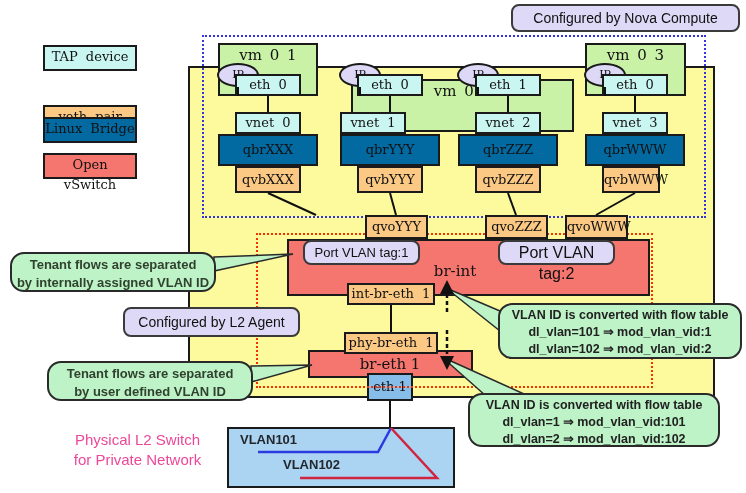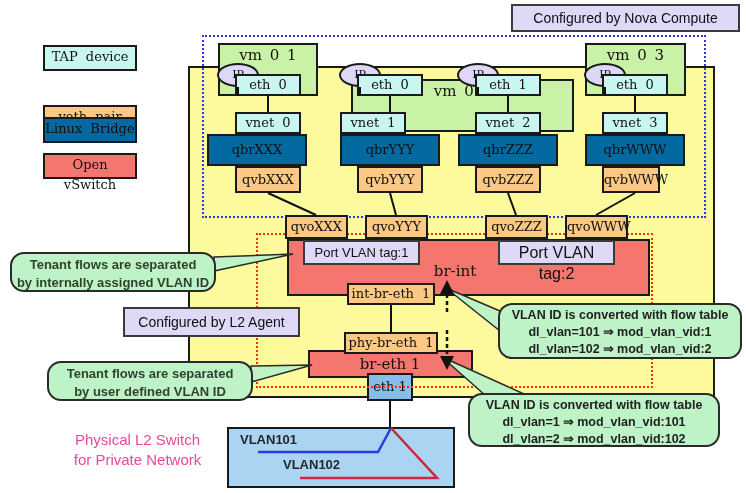--- a/index.html
+++ b/index.html
@@ -5,21 +5,21 @@
   html,body{margin:0;padding:0;background:#fff;}
   #stage{position:relative;width:746px;height:493px;background:#ffffff;overflow:hidden;
          font-family:"DejaVu Serif",serif;color:#111;}
   .abs{position:absolute;box-sizing:border-box;}
   .box{border:2px solid #1a1a1a;text-align:center;}
   .serif13{font-size:13px;line-height:20px;word-spacing:4px;}
   .sans{font-family:"Liberation Sans",sans-serif;}
   .z1{z-index:1}.z2{z-index:2}.z3{z-index:3}.z5{z-index:5}.z6{z-index:6}.z7{z-index:7}
   .cyan{background:#c9f6f1}.orange{background:#fbc984}.purple{background:#0369a1}
   .red{background:#f5766f}.green{background:#caf2a7}
-  .lavender{background:#ddd9f6;border:2px solid #3a3a3a;border-radius:0;}
+  .lavender{background:#ddd9f6;border:2px solid #3a3a3a;border-radius:8px;}
   .callout{background:#bdf3c6;border:2px solid #2a2a2a;border-radius:14px;
            font-family:"Liberation Sans",sans-serif;font-weight:bold;color:#30422f;
            text-align:center;}
   .ellipse{border-radius:50%;background:#ddd8f6;border:2px solid #1a1a1a;
            text-align:center;font-size:11px;line-height:20px;}
   .vmlabel{position:absolute;left:0;right:0;top:1px;text-align:center;
            font-size:15px;word-spacing:3px;}
   svg{pointer-events:none;}
 </style>
 </head>
@@ -59,31 +59,30 @@
   <div class="abs box cyan serif13 z5" style="left:235px;top:74px;width:66px;height:22px;line-height:18px;">eth 0</div>
   <div class="abs box cyan serif13 z5" style="left:357px;top:74px;width:66px;height:22px;line-height:18px;">eth 0</div>
   <div class="abs box cyan serif13 z5" style="left:475px;top:74px;width:66px;height:22px;line-height:18px;">eth 1</div>
   <div class="abs box cyan serif13 z5" style="left:602px;top:74px;width:66px;height:22px;line-height:18px;">eth 0</div>
 
   <div class="abs box cyan serif13 z5" style="left:235px;top:112px;width:66px;height:22px;line-height:18px;">vnet 0</div>
   <div class="abs box cyan serif13 z5" style="left:340px;top:112px;width:66px;height:22px;line-height:18px;">vnet 1</div>
   <div class="abs box cyan serif13 z5" style="left:475px;top:112px;width:66px;height:22px;line-height:18px;">vnet 2</div>
   <div class="abs box cyan serif13 z5" style="left:602px;top:112px;width:66px;height:22px;line-height:18px;">vnet 3</div>
 
-  <div class="abs box purple serif13 z5" style="left:207px;top:134px;width:100px;height:32px;line-height:28px;">qbrXXX</div>
+  <div class="abs box purple serif13 z5" style="left:218px;top:134px;width:100px;height:32px;line-height:28px;">qbrXXX</div>
   <div class="abs box purple serif13 z5" style="left:340px;top:134px;width:100px;height:32px;line-height:28px;">qbrYYY</div>
   <div class="abs box purple serif13 z5" style="left:458px;top:134px;width:100px;height:32px;line-height:28px;">qbrZZZ</div>
   <div class="abs box purple serif13 z5" style="left:585px;top:134px;width:100px;height:32px;line-height:28px;">qbrWWW</div>
 
   <div class="abs box orange serif13 z5" style="left:235px;top:166px;width:66px;height:27px;line-height:23px;">qvbXXX</div>
   <div class="abs box orange serif13 z5" style="left:357px;top:166px;width:66px;height:27px;line-height:23px;">qvbYYY</div>
   <div class="abs box orange serif13 z5" style="left:475px;top:166px;width:66px;height:27px;line-height:23px;">qvbZZZ</div>
   <div class="abs box orange serif13 z5" style="left:602px;top:166px;width:58px;height:27px;line-height:23px;">qvbWWW</div>
 
-  <div class="abs box orange serif13 z5" style="left:285px;top:215px;width:63px;height:24px;line-height:20px;">qvoXXX</div>
   <div class="abs box orange serif13 z5" style="left:365px;top:215px;width:63px;height:24px;line-height:20px;">qvoYYY</div>
   <div class="abs box orange serif13 z5" style="left:485px;top:215px;width:63px;height:24px;line-height:20px;">qvoZZZ</div>
   <div class="abs box orange serif13 z5" style="left:565px;top:215px;width:63px;height:24px;line-height:20px;">qvoWWW</div>
 
   <div class="abs lavender sans z5" style="left:303px;top:240px;width:117px;height:25px;font-size:13px;line-height:21px;text-align:center;">Port VLAN tag:1</div>
   <div class="abs lavender sans z5" style="left:498px;top:240px;width:117px;height:25px;font-size:16px;line-height:21px;text-align:center;">Port VLAN tag:2</div>
   <div class="abs z5" style="left:420px;top:262px;width:70px;text-align:center;font-size:15px;">br-int</div>
   <div class="abs box orange serif13 z5" style="left:347px;top:283px;width:88px;height:22px;line-height:18px;">int-br-eth 1</div>
 
   <div class="abs box orange serif13 z5" style="left:344px;top:332px;width:94px;height:22px;line-height:18px;">phy-br-eth 1</div>

